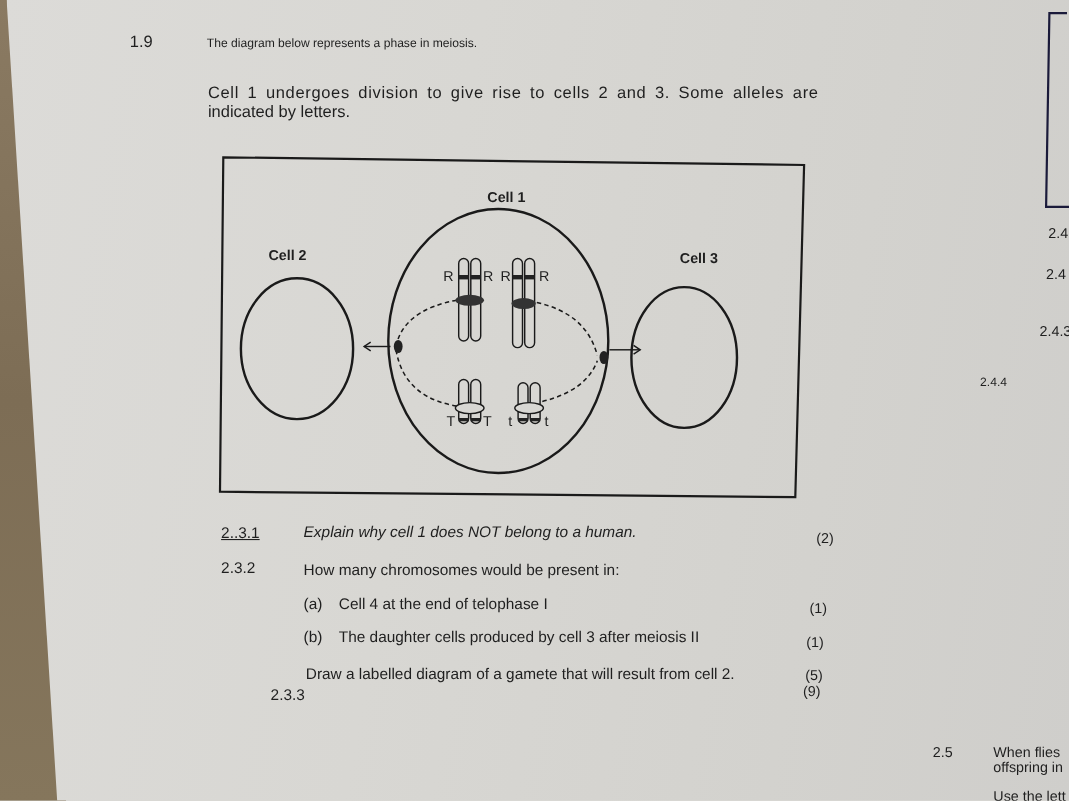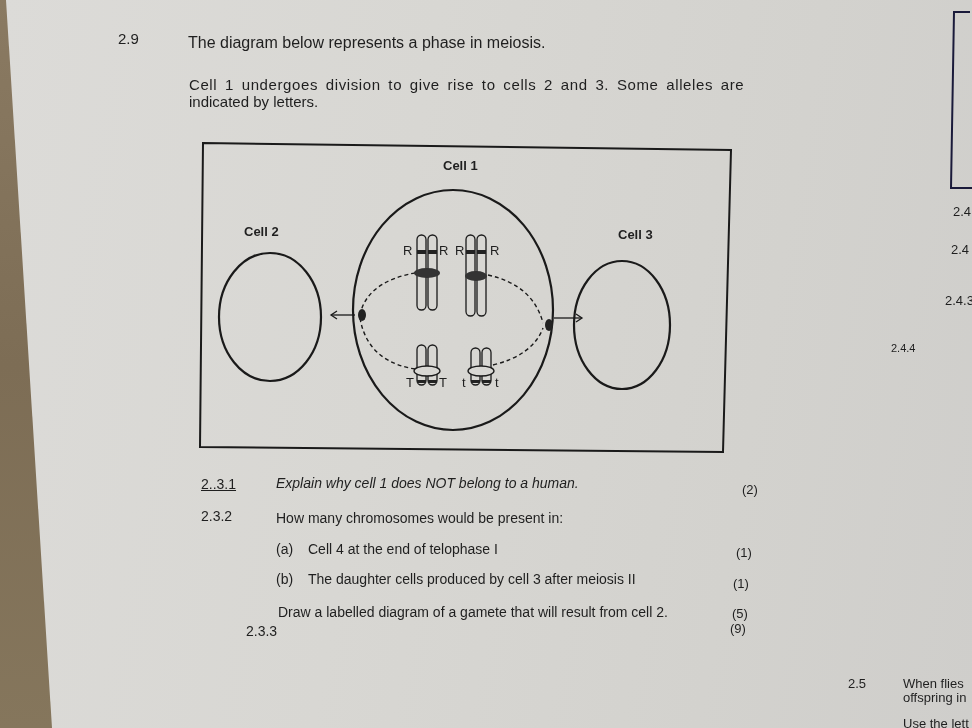--- a/index.html
+++ b/index.html
@@ -22,22 +22,22 @@
   .b { font-weight: bold; }
   .diagram { position: absolute; left: 198px; top: 140px; }
   .marks { position: absolute; font-size: 13px; }
 </style>
 </head>
 <body>
 
 <div class="desk"></div>
 <div class="paper"></div>
 
-<span class="t" style="left:118px; top:30px; font-size:15px;">2.9</span>
-<span class="t" style="left:188px; top:34px; font-size:16px;text-align:center;">The diagram below represents a phase in meiosis.</span>
+<span class="t" style="left:118px; top:30px; font-size:15px;">1.9</span>
+<span class="t" style="left:188px; top:34px; font-size:11px;text-align:center;">The diagram below represents a phase in meiosis.</span>
 <span class="t" style="left:189px; top:76px; font-size:15px; letter-spacing:0.6px; word-spacing:3px;">Cell 1 undergoes division to give rise to cells 2 and 3. Some alleles are</span>
 <span class="t" style="left:189px; top:93px; font-size:15px;">indicated by letters.</span>
 
 <div class="diagram">
   <svg width="540" height="325" viewBox="0 0 540 325" xmlns="http://www.w3.org/2000/svg">
 
     <polygon points="5,3 533,10 525,312 2,307" fill="none" stroke="#1a1a1a" stroke-width="2"></polygon>
 
     <ellipse cx="72" cy="177" rx="51" ry="64" fill="none" stroke="#1a1a1a" stroke-width="2.2"></ellipse>
 
@@ -76,21 +76,21 @@
     <rect x="230" y="240" width="9" height="3" fill="#222"></rect>
     <ellipse cx="229" cy="231" rx="13" ry="5" fill="#d8d7d3" stroke="#1a1a1a" stroke-width="1.3"></ellipse>
 
     <rect x="273" y="208" width="9" height="37" rx="4.5" fill="#d8d7d3" stroke="#1a1a1a" stroke-width="1.3"></rect>
     <rect x="284" y="208" width="9" height="37" rx="4.5" fill="#d8d7d3" stroke="#1a1a1a" stroke-width="1.3"></rect>
     <rect x="273" y="240" width="9" height="3" fill="#222"></rect>
     <rect x="284" y="240" width="9" height="3" fill="#222"></rect>
     <ellipse cx="283" cy="231" rx="13" ry="5" fill="#d8d7d3" stroke="#1a1a1a" stroke-width="1.3"></ellipse>
   </svg>
 
-  <span class="t b" style="left:245px; top:18px; font-size:13px;">Cell 1</span>
+  <span class="t b" style="left:245px; top:32px; font-size:13px;">Cell 1</span>
   <span class="t b" style="left:46px; top:84px; font-size:13px;">Cell 2</span>
   <span class="t b" style="left:420px; top:87px; font-size:13px;">Cell 3</span>
 
   <span class="t" style="left:205px; top:103px; font-size:13px;">R</span>
   <span class="t" style="left:241px; top:103px; font-size:13px;">R</span>
   <span class="t" style="left:257px; top:103px; font-size:13px;">R</span>
   <span class="t" style="left:292px; top:103px; font-size:13px;">R</span>
 
   <span class="t" style="left:208px; top:235px; font-size:13px;">T</span>
   <span class="t" style="left:241px; top:235px; font-size:13px;">T</span>

